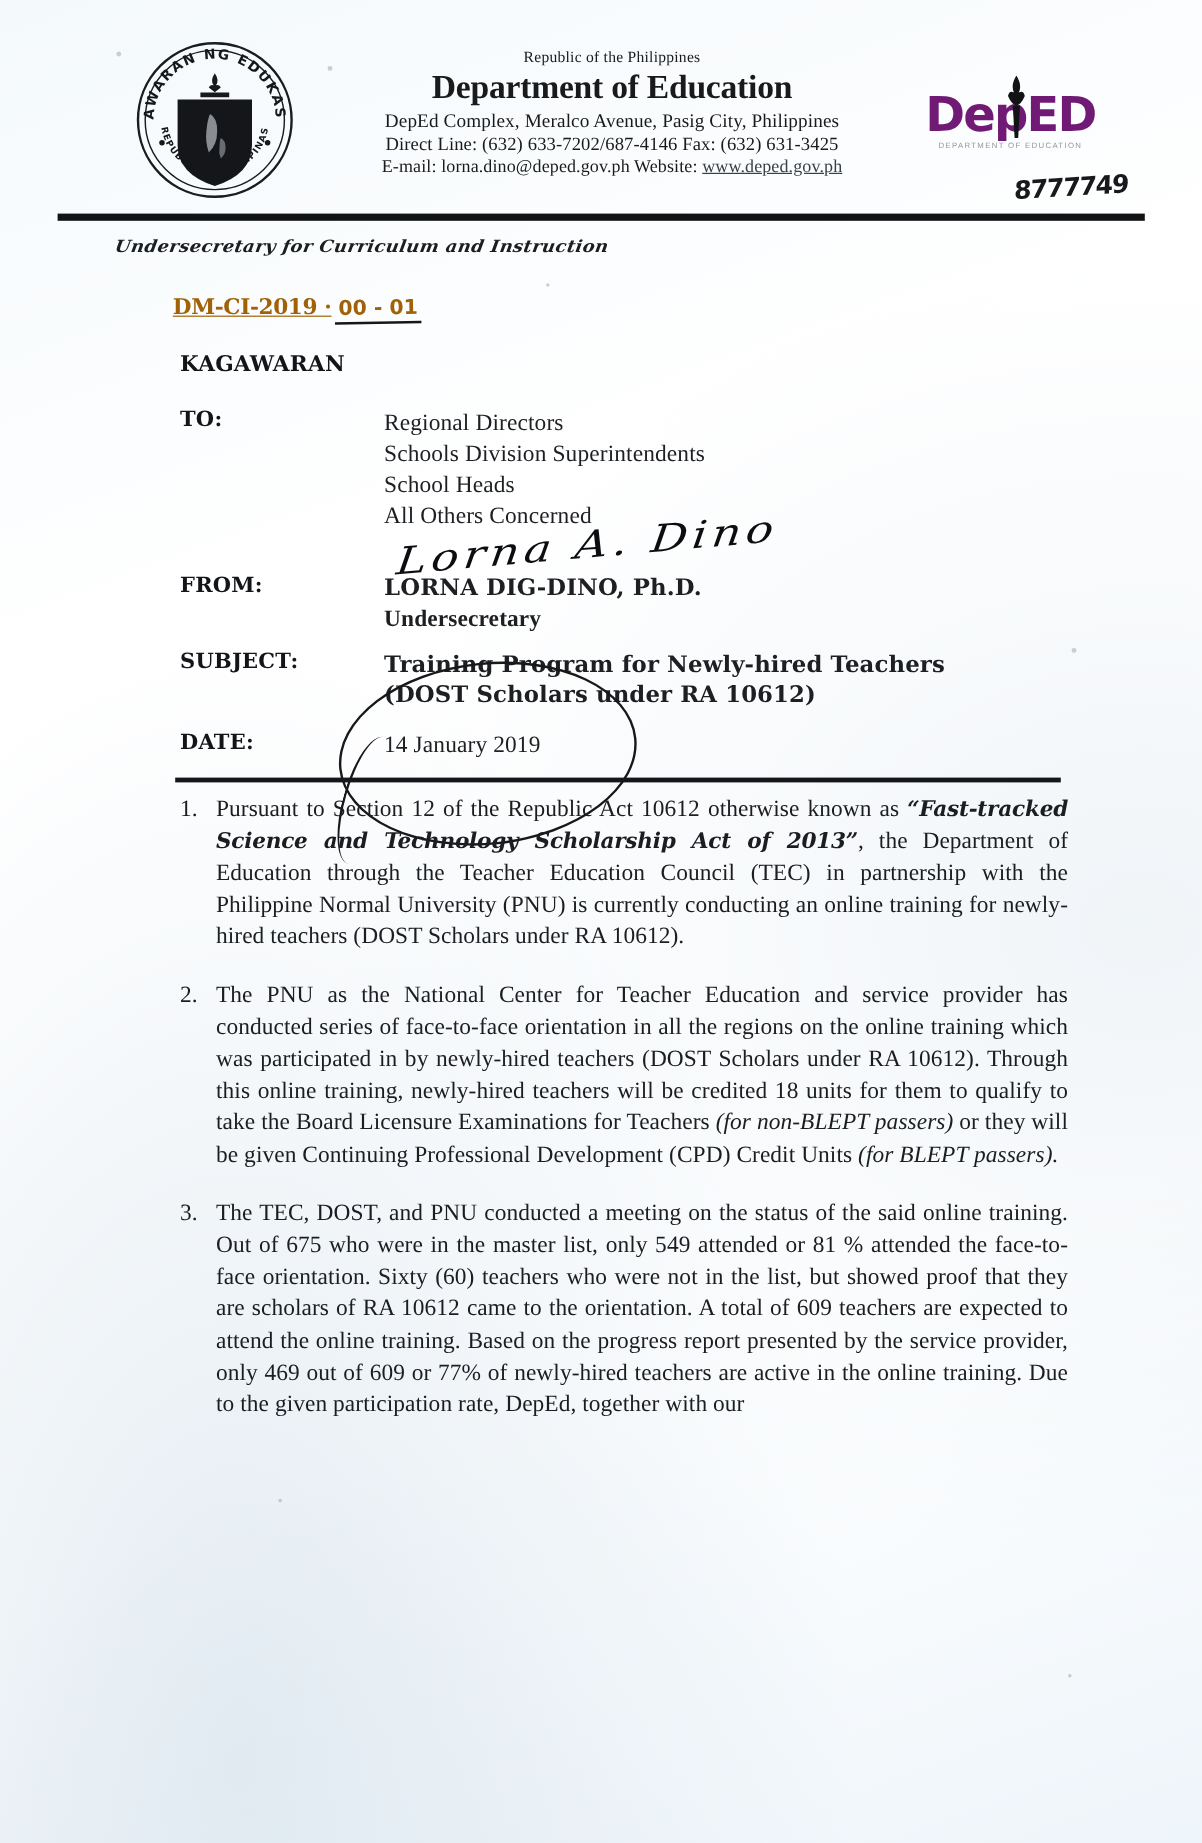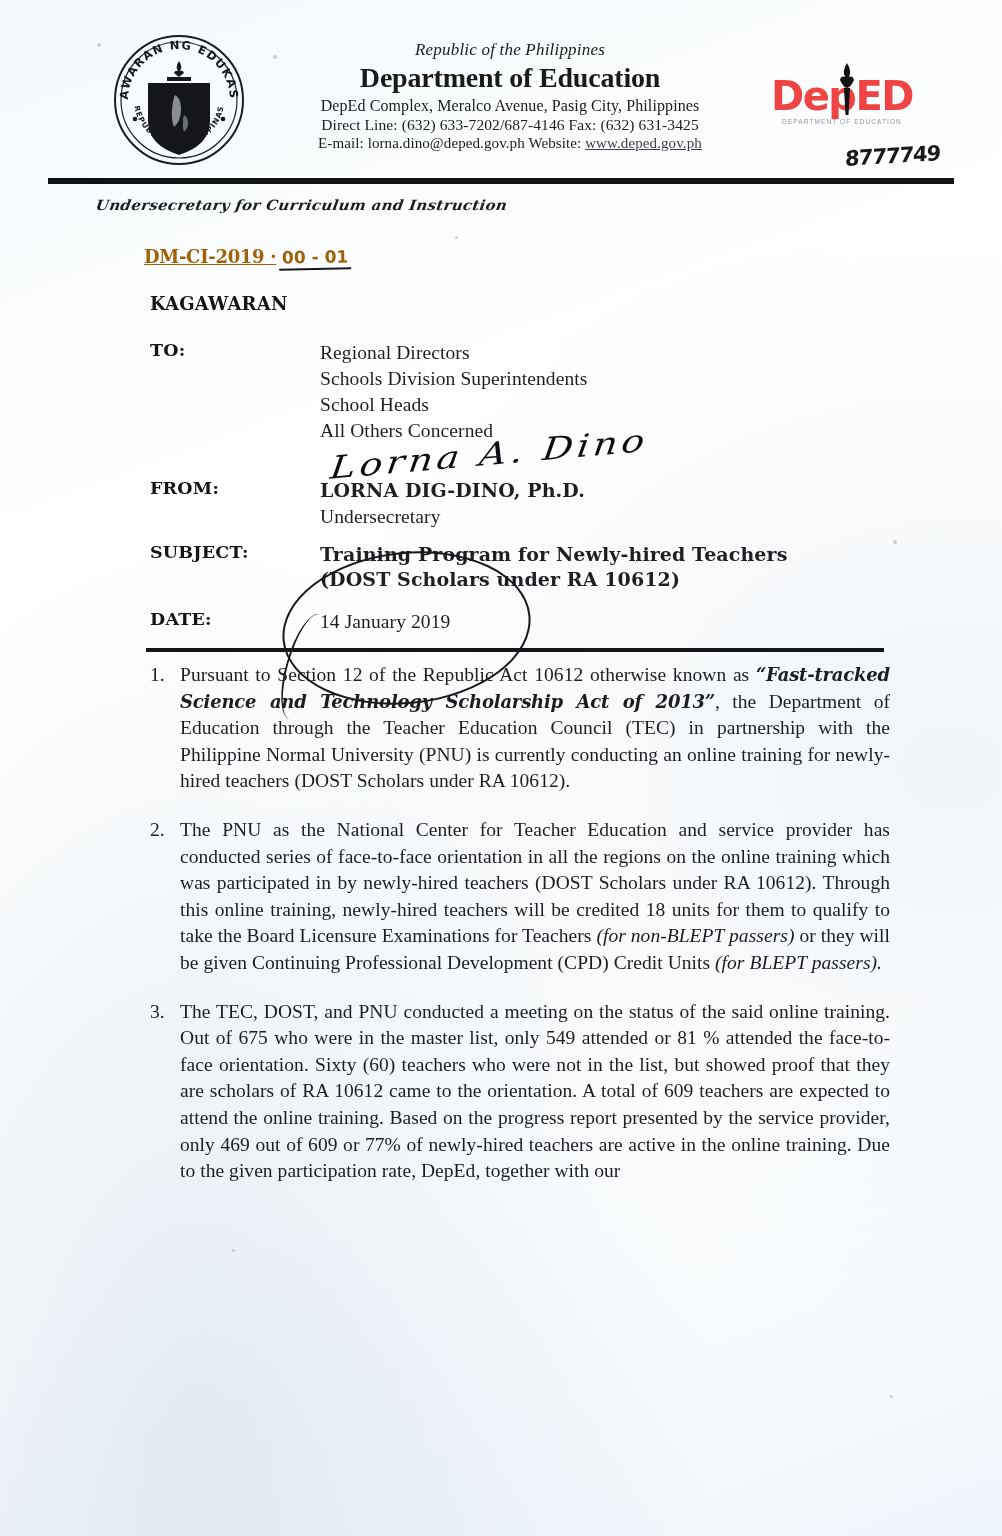--- a/index.html
+++ b/index.html
@@ -53,21 +53,21 @@
     left: 762px;
     top: 76px;
     width: 160px;
     text-align: center;
   }
   .deped-word {
     font-family: "DejaVu Sans", sans-serif;
     font-weight: bold;
     font-size: 40px;
     letter-spacing: -1.5px;
-    color: #ef4444;
+    color: #701a75;
     line-height: 1;
     position: relative;
     display: inline-block;
   }
   .torch {
     position: absolute;
     left: 66px;
     top: -13px;
     width: 20px;
     height: 52px;
@@ -95,23 +95,22 @@
 
   .head-center {
     position: absolute;
     left: 240px;
     top: 40px;
     width: 540px;
     text-align: center;
     color: #1a1a1a;
   }
   .h-republic {
-    font-size: 17px;
+    font-size: 13px;
     letter-spacing: .2px;
-    font-style: italic;
   }
   .h-dept {
     font-size: 28px;
     font-weight: bold;
     letter-spacing: -.2px;
     margin-top: 2px;
     font-family: "Liberation Serif", serif;
   }
   .h-addr {
     font-size: 16px;
@@ -388,21 +387,21 @@
 Schools Division Superintendents
 School Heads
 All Others Concerned</div>
   </div>
 
   <div class="signature">Lorna A. Dino</div>
 
   <div class="field f-from">
     <div class="field-label">FROM:</div>
     <div class="field-value bold">LORNA DIG-DINO, Ph.D.</div>
-    <div class="field-value sub-line" style="top:26px;">Undersecretary</div>
+    <div class="field-value sub-line" style="top:26px;font-weight:bold;">Undersecretary</div>
   </div>
 
   <div class="field f-subj">
     <div class="field-label">SUBJECT:</div>
     <div class="field-value bold" style="width:520px;">Training Program for Newly-hired Teachers (DOST Scholars under RA 10612)</div>
   </div>
 
   <div class="field f-date">
     <div class="field-label">DATE:</div>
     <div class="field-value">14 January 2019</div>

